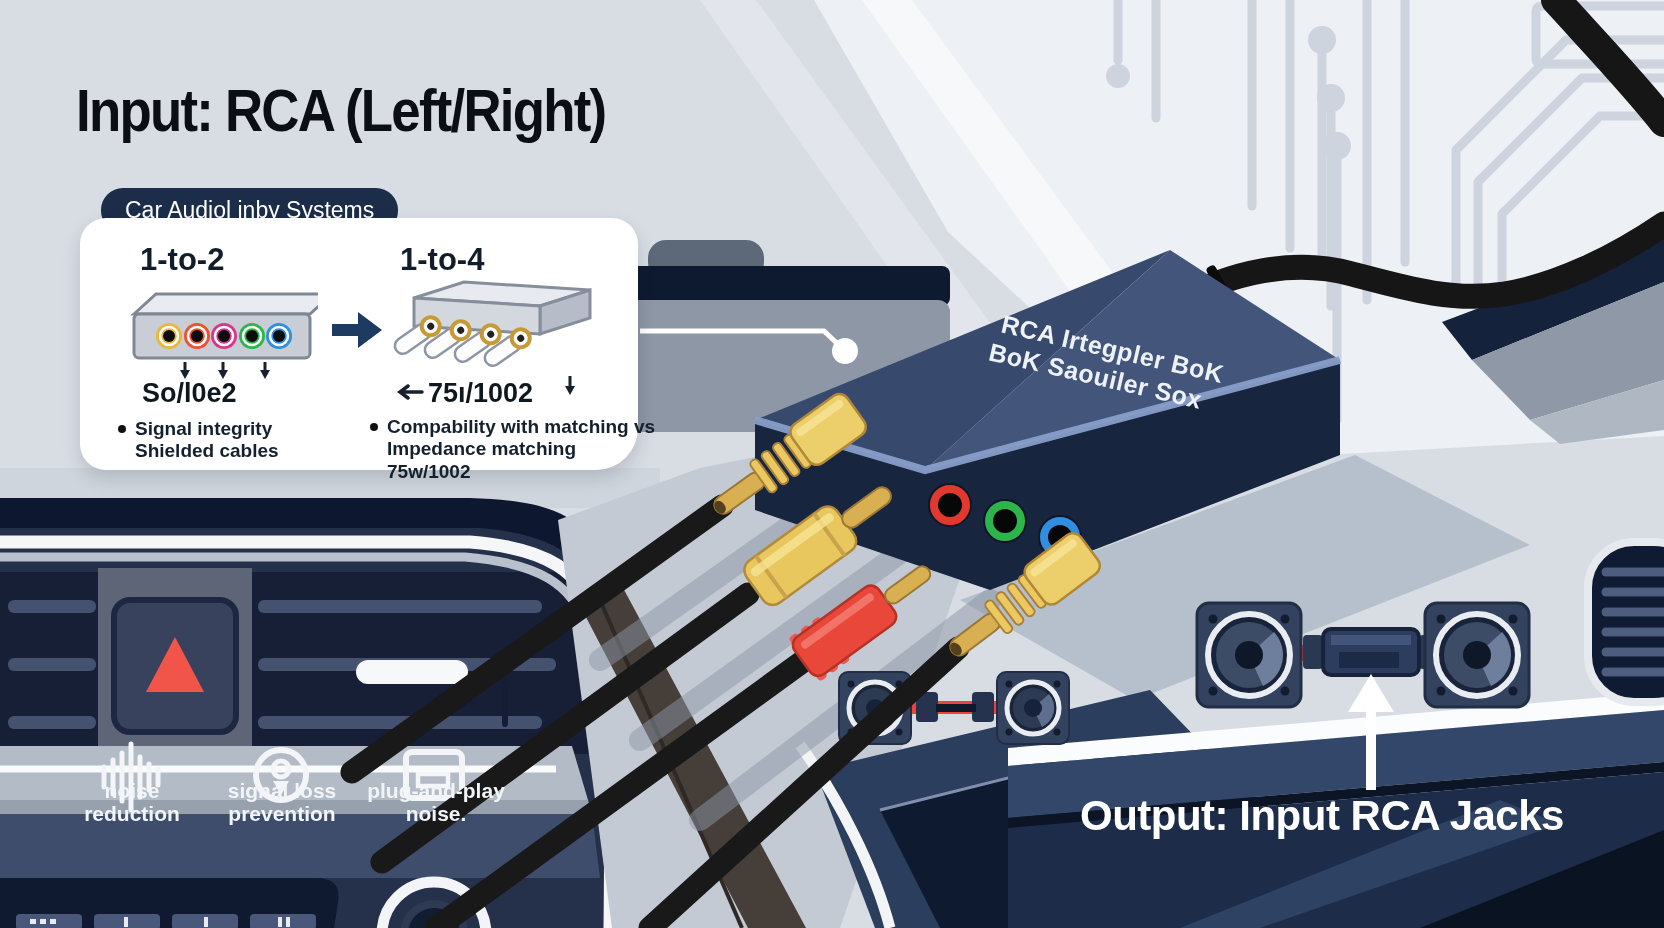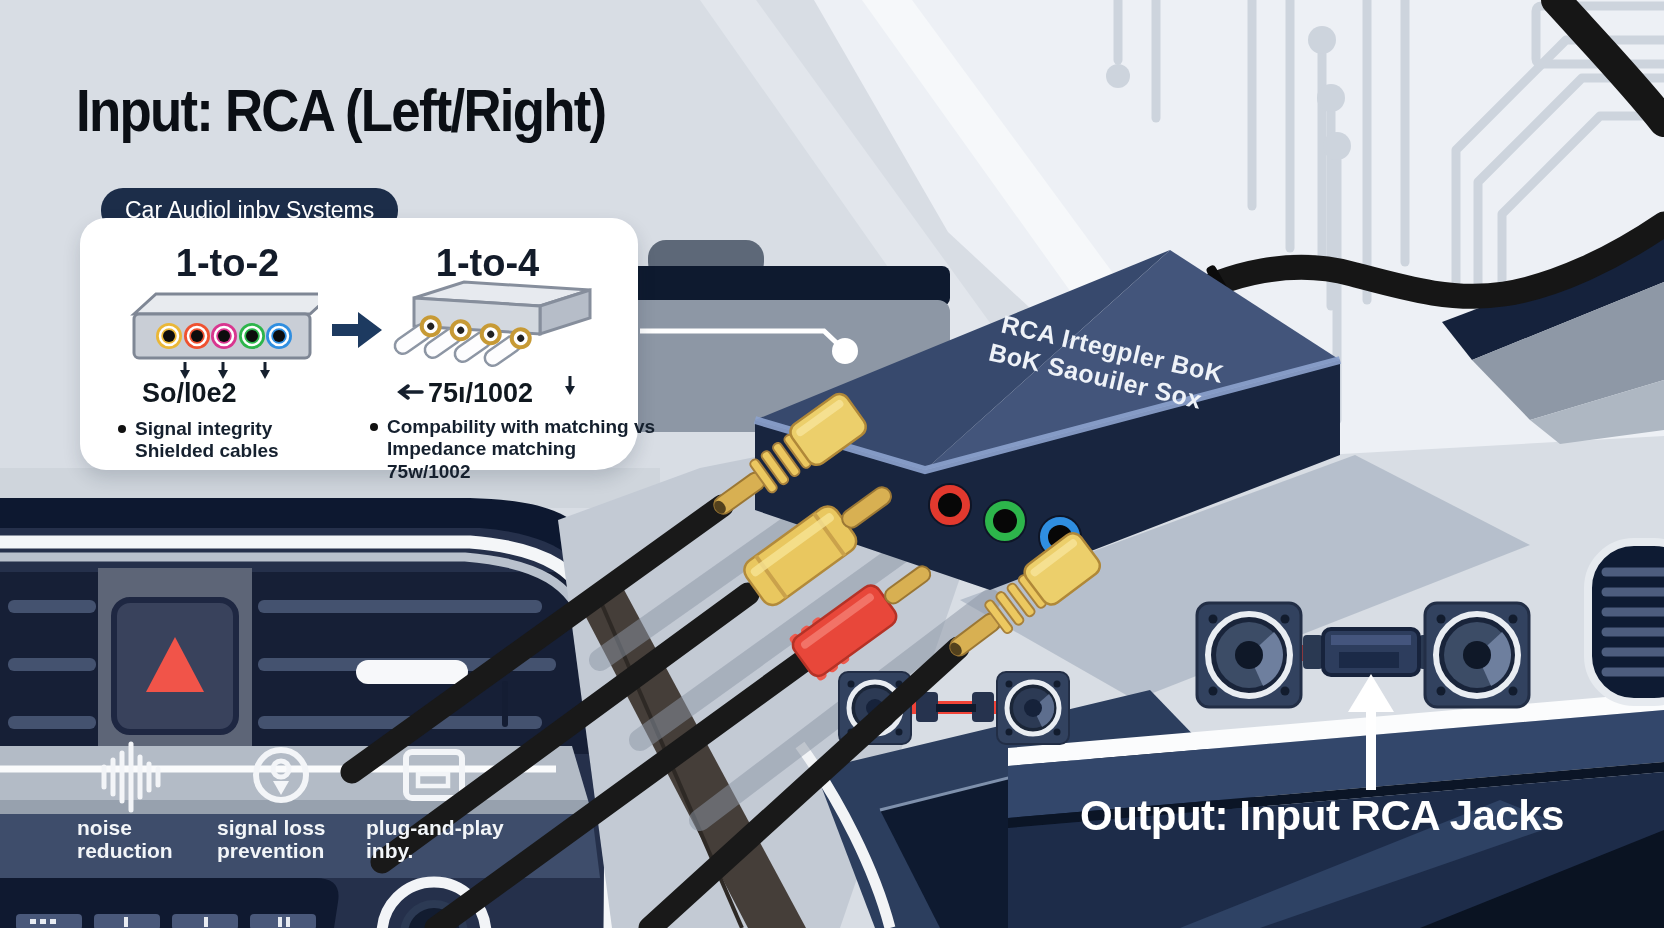--- a/index.html
+++ b/index.html
@@ -8,29 +8,29 @@
   .scene svg.art{position:absolute;inset:0;display:block;}
   .abs{position:absolute;}
   .title{left:76px;top:76px;font-size:60px;font-weight:700;color:#0b0f15;
          letter-spacing:-2px;transform:scaleX(.88);transform-origin:left top;white-space:nowrap;}
   .badge{left:101px;top:188px;height:45px;padding:0 24px;background:#1c2d49;border-radius:22px;
          color:#fff;font-size:23px;font-weight:400;display:flex;align-items:center;white-space:nowrap;}
   .badge .tail{position:absolute;left:200px;bottom:-9px;width:24px;height:24px;background:#1c2d49;
          transform:rotate(28deg) skewX(18deg);z-index:-1;}
   .callout{left:80px;top:218px;width:558px;height:252px;background:#fff;border-radius:26px;
            border-bottom-right-radius:42px;box-shadow:0 8px 18px rgba(20,30,50,.16);}
-  .callout .h{position:absolute;top:24px;width:175px;text-align:center;font-size:38px;font-weight:700;color:#131c2a;}
+  .callout .h{position:absolute;top:24px;width:175px;text-align:left;font-size:31px;font-weight:700;color:#131c2a;}
   .callout .h1{left:60px;} .callout .h2{left:320px;}
   .val{position:absolute;top:160px;font-size:27px;font-weight:700;color:#10181f;white-space:nowrap;}
   .val1{left:62px;width:175px;} .val2{left:348px;width:130px;}
   .bullet{position:absolute;display:flex;gap:9px;color:#15202e;}
   .bullet .bdot{flex:0 0 auto;width:8px;height:8px;border-radius:50%;background:#111;margin-top:7px;}
   .bullet .bl{font-size:19px;font-weight:600;line-height:1.18;white-space:nowrap;}
   .bullet1{left:38px;top:200px;justify-content:flex-end;} .bullet2{left:290px;top:198px;}
-  .feature-label{top:816px;font-size:21px;font-weight:700;color:#f2f5f8;line-height:1.1;}
+  .feature-label{top:779px;text-align:center;font-size:21px;font-weight:700;color:#f2f5f8;line-height:1.1;}
   .fl1{left:77px;width:110px;} .fl2{left:217px;width:130px;} .fl3{left:366px;width:140px;}
   .output-label{left:1080px;top:792px;width:470px;text-align:center;font-size:42px;font-weight:700;
                 color:#fff;letter-spacing:-.5px;white-space:nowrap;}
 </style>
 </head>
 <body>
 
 <div class="scene">
 
 <svg class="art" viewBox="0 0 1664 928" xmlns="http://www.w3.org/2000/svg">
@@ -429,17 +429,17 @@
     <span>
       <div class="bl">Compability with matching vs</div>
       <div class="bl">Impedance matching</div>
       <div class="bl">75w/1002</div>
     </span>
   </div>
 </div>
 
 <div class="abs feature-label fl1">noise reduction</div>
 <div class="abs feature-label fl2">signal loss prevention</div>
-<div class="abs feature-label fl3">plug-and-play inby.</div>
+<div class="abs feature-label fl3">plug-and-play noise.</div>
 
 <div class="abs output-label">Output: Input RCA Jacks</div>
 
 </div>
 
 </body></html>

